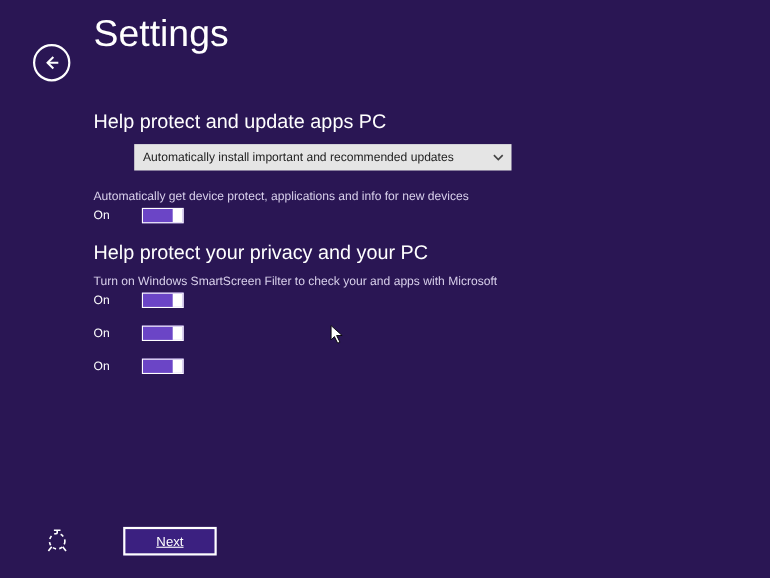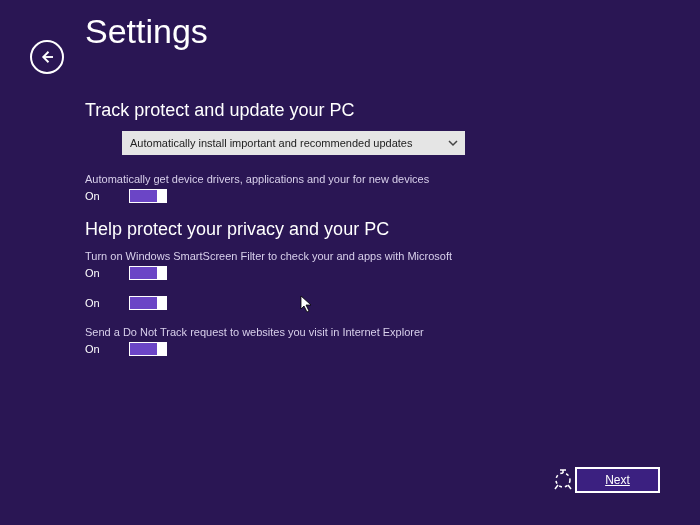--- a/index.html
+++ b/index.html
@@ -104,27 +104,28 @@
     position: absolute;
     right: 0;
     top: 0;
     width: 9px;
     height: 100%;
     background: #fff;
   }
   .privacy-section { margin-top: 10px; }
   .footer {
     position: absolute;
-    bottom: 32px;
+    bottom: 20px;
     left: 0;
     right: 0;
     padding: 0 40px;
     display: flex;
-    justify-content: flex-end;
-    align-items: center;
+    justify-content: flex-start;
+    align-items: center;
+    gap: 48px;
   }
   .ease-icon {
     width: 24px;
     height: 24px;
     cursor: pointer;
   }
   .next-btn {
     width: 85px;
     height: 26px;
     border: 2px solid #fff;
@@ -153,29 +154,29 @@
     <path d="M14 5l-7 7 7 7" stroke="#fff" stroke-width="2.5" fill="none"></path>
     <line x1="7" y1="12" x2="20" y2="12" stroke="#fff" stroke-width="2.5"></line>
   </svg>
 </div>
 
 <div class="title">Settings</div>
 
 <div class="content">
 
   <div>
-    <div class="section-heading">Track protect and update your PC</div>
+    <div class="section-heading">Help protect and update apps PC</div>
     <div class="select-wrap">
       <div class="select">Automatically install important and recommended updates</div>
       <svg class="select-chevron" width="12" height="12" viewBox="0 0 12 12">
         <path d="M2 4l4 4 4-4" stroke="#444" stroke-width="1.5" fill="none"></path>
       </svg>
     </div>
 
-    <div class="option-label">Automatically get device drivers, applications and your for new devices</div>
+    <div class="option-label">Automatically get device protect, applications and info for new devices</div>
     <div class="toggle-row">
       <span class="toggle-state">On</span>
       <div class="toggle">
         <div class="toggle-knob"></div>
       </div>
     </div>
   </div>
 
   <div class="privacy-section">
     <div class="section-heading">Help protect your privacy and your PC</div>
@@ -188,21 +189,20 @@
       </div>
     </div>
 
     <div class="toggle-row">
       <span class="toggle-state">On</span>
       <div class="toggle">
         <div class="toggle-knob"></div>
       </div>
     </div>
 
-    <div class="option-label">Send a Do Not Track request to websites you visit in Internet Explorer</div>
     <div class="toggle-row">
       <span class="toggle-state">On</span>
       <div class="toggle">
         <div class="toggle-knob"></div>
       </div>
     </div>
   </div>
 
 </div>
 

